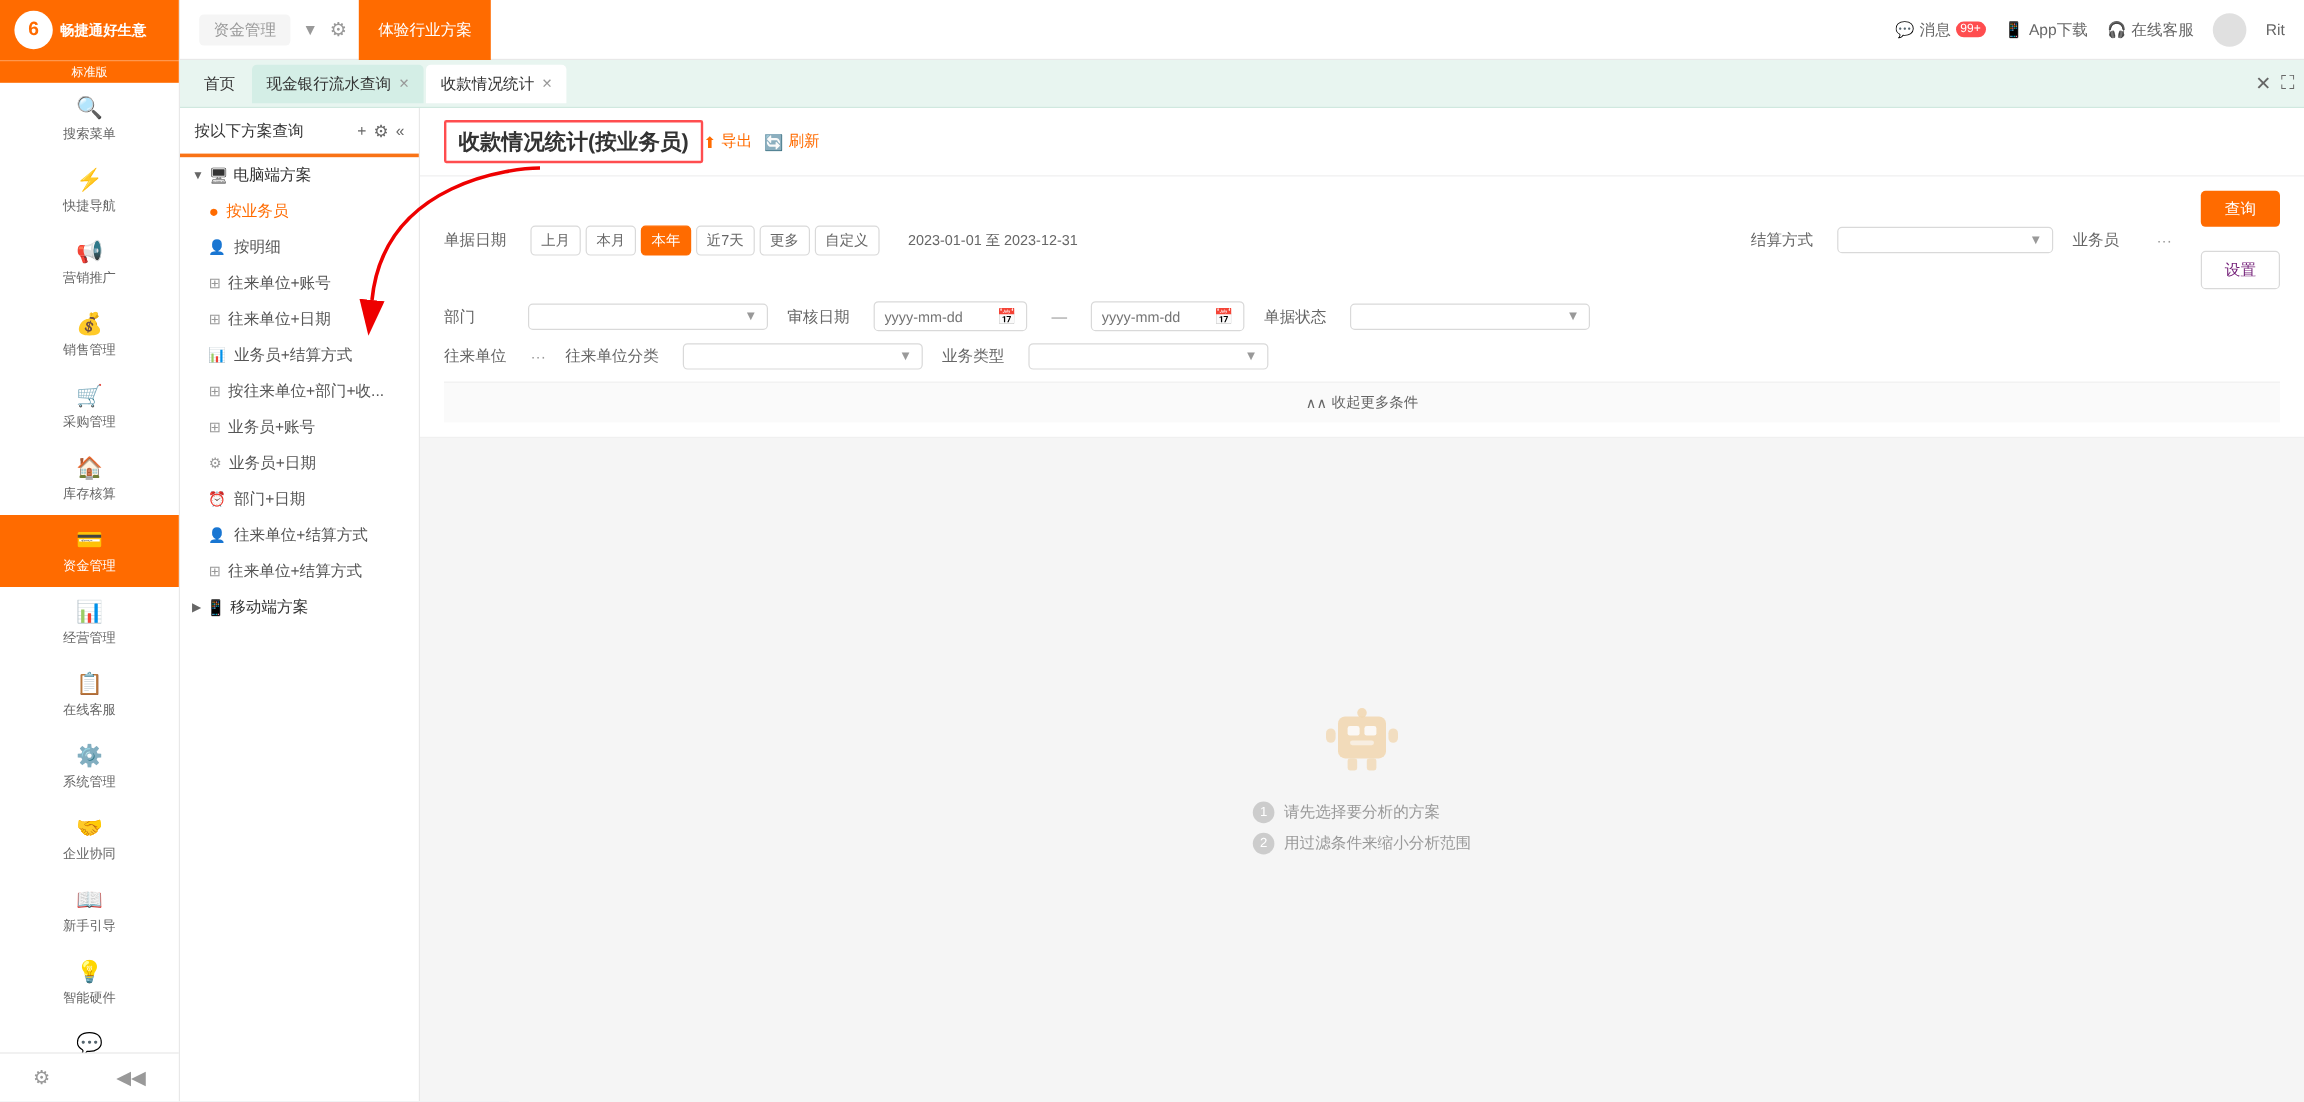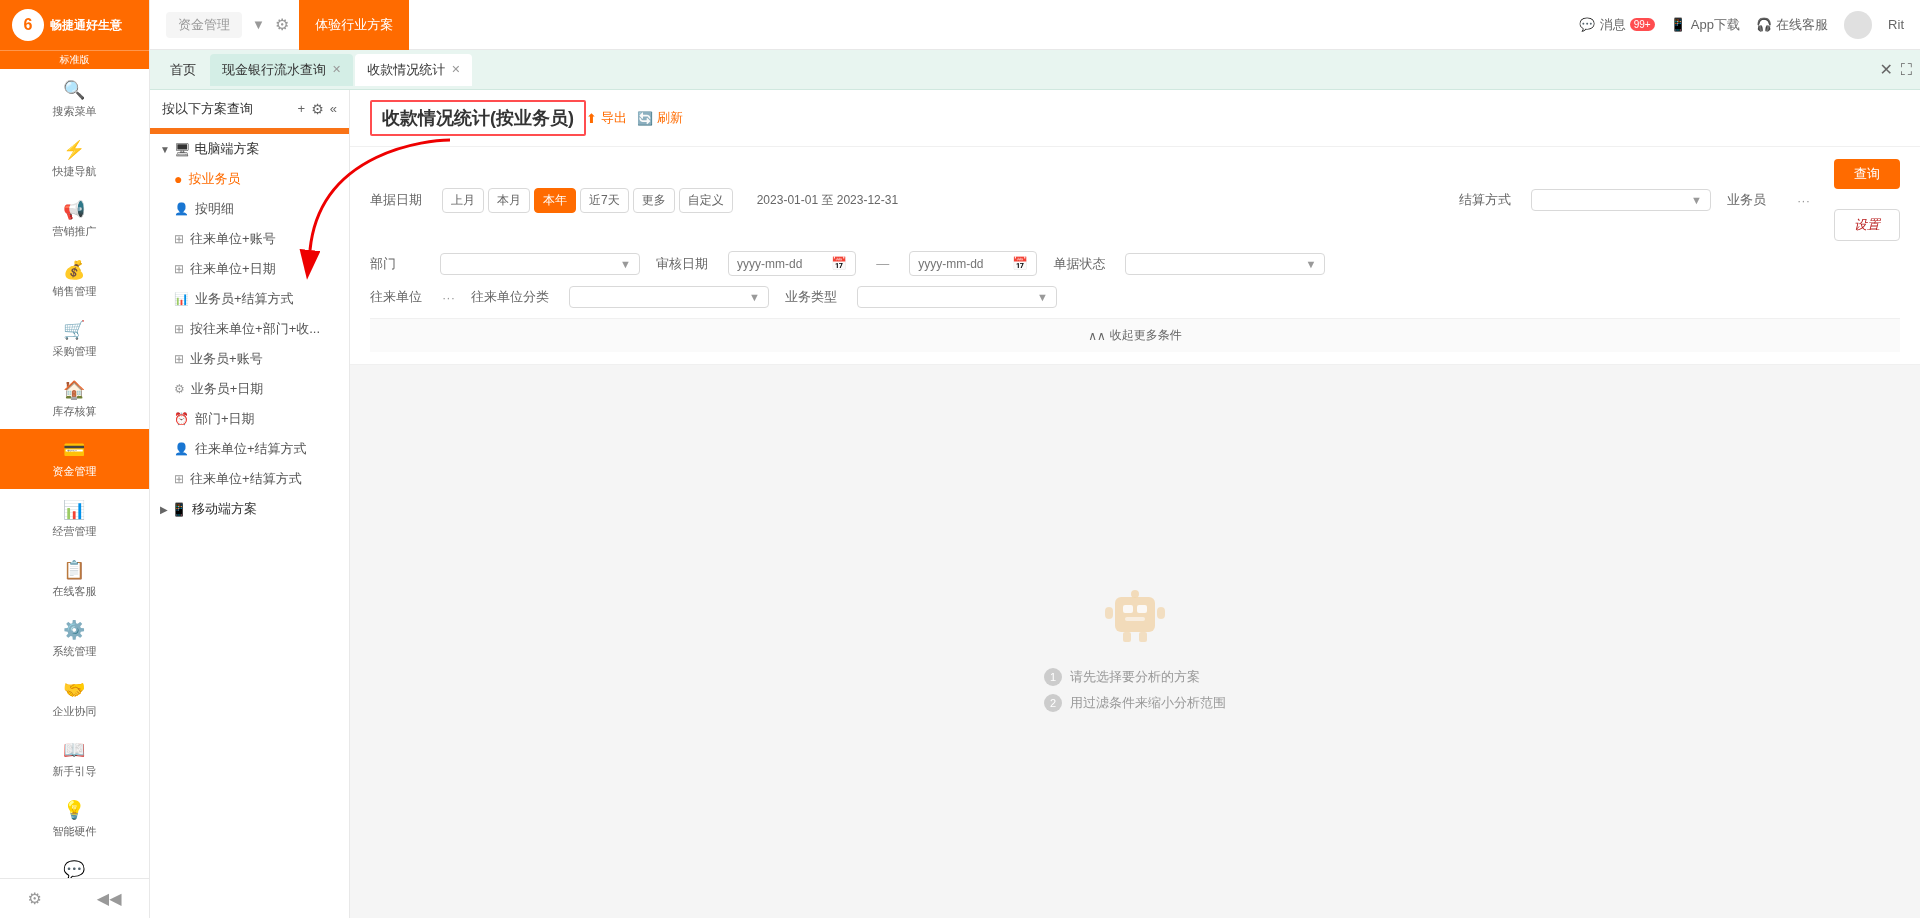--- a/index.html
+++ b/index.html
@@ -42,21 +42,21 @@
     .tab-close { color: #999; font-size: 11px; cursor: pointer; }
     .tab-right { margin-left: auto; display: flex; align-items: center; gap: 8px; }
     .tab-close-all { cursor: pointer; color: #666; font-size: 16px; }
     .tab-expand { cursor: pointer; color: #666; font-size: 16px; }
 
     
     .page { flex: 1; display: flex; overflow: hidden; }
 
     
     .left-panel { width: 200px; background: #fff; border-right: 1px solid #e8e8e8; display: flex; flex-direction: column; flex-shrink: 0; }
-    .scheme-header { display: flex; align-items: center; justify-content: space-between; padding: 10px 12px; border-bottom: 6px solid #f97316; }
+    .scheme-header { display: flex; align-items: center; justify-content: space-between; padding: 10px 12px; border-bottom: 3px solid #f97316; }
     .scheme-header-title { font-size: 13px; color: #333; }
     .scheme-header-actions { display: flex; gap: 6px; color: #999; }
     .scheme-list { flex: 1; overflow-y: auto; }
     .scheme-group { }
     .scheme-group-header { display: flex; align-items: center; padding: 6px 10px; cursor: pointer; color: #333; }
     .scheme-group-header .arrow { margin-right: 4px; color: #666; font-size: 10px; }
     .scheme-item { display: flex; align-items: center; padding: 6px 10px 6px 24px; cursor: pointer; color: #555; font-size: 13px; gap: 6px; }
     .scheme-item.active { color: #ff6b00; }
     .scheme-item .item-type-icon { font-size: 12px; color: #999; }
     .scheme-item.active .item-type-icon { color: #ff6b00; }
@@ -97,21 +97,21 @@
     
     .main-content { flex: 1; background: #f5f5f5; display: flex; flex-direction: column; align-items: center; justify-content: center; }
     .empty-state { display: flex; flex-direction: column; align-items: center; gap: 16px; }
     .empty-icon { width: 80px; height: 80px; opacity: 0.6; }
     .empty-steps { display: flex; flex-direction: column; gap: 8px; }
     .empty-step { display: flex; align-items: center; gap: 8px; color: #999; font-size: 13px; }
     .step-num { width: 18px; height: 18px; border-radius: 50%; background: #ccc; color: #fff; display: flex; align-items: center; justify-content: center; font-size: 11px; flex-shrink: 0; }
 
     
     .query-btn { background: #ff6b00; color: #fff; border: none; padding: 6px 20px; border-radius: 4px; cursor: pointer; font-size: 13px; }
-    .settings-btn { background: #fff; color: #b91c1c; border: 1px solid #d9d9d9; padding: 6px 16px; border-radius: 4px; cursor: pointer; font-size: 13px; font-style: italic; }
+    .settings-btn { background: #fff; color: #701a75; border: 1px solid #d9d9d9; padding: 6px 16px; border-radius: 4px; cursor: pointer; font-size: 13px; }
 
     
     .red-arrow-container { position: absolute; top: 130px; left: 290px; pointer-events: none; z-index: 100; }
   </style>
 </head>
 <body>
 
 <div class="sidebar">
   <div class="sidebar-logo">
     <div class="logo-icon">6</div>

